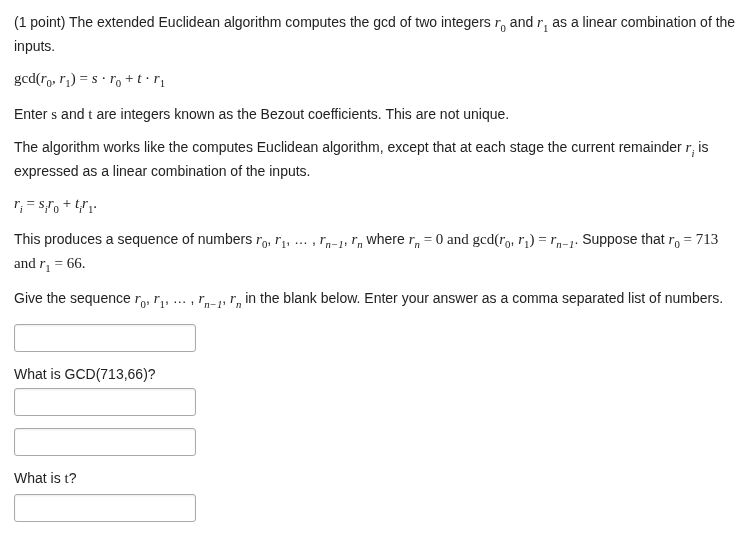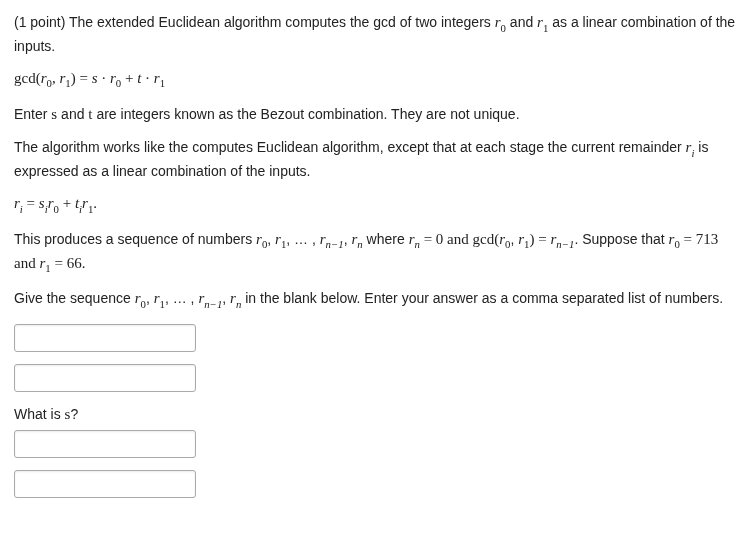--- a/index.html
+++ b/index.html
@@ -34,21 +34,21 @@
 
 <p>
   <span>(1 point)</span><span> The extended Euclidean algorithm computes the gcd of two integers </span><span class="math"><span class="it">r</span><span class="sub">0</span></span><span> and </span><span class="math"><span class="it">r</span><span class="sub">1</span></span><span> as a linear combination of the inputs.</span>
 </p>
 
 <p class="math">
   <span>gcd(</span><span class="it">r</span><span class="sub">0</span><span>, </span><span class="it">r</span><span class="sub">1</span><span>) = </span><span class="it">s</span><span> · </span><span class="it">r</span><span class="sub">0</span><span> + </span><span class="it">t</span><span> · </span><span class="it">r</span><span class="sub">1</span>
 </p>
 
 <p>
-  <span>Enter </span><span class="math it">s</span><span> and </span><span class="math it">t</span><span> are integers known as the Bezout combination. They are not unique.</span>
+  <span>Enter </span><span class="math it">s</span><span> and </span><span class="math it">t</span><span> are integers known as the Bezout coefficients. This are not unique.</span>
 </p>
 
 <p>
   <span>The algorithm works like the computes Euclidean algorithm, except that at each stage the current remainder </span><span class="math"><span class="it">r</span><span class="sub it">i</span></span><span> is expressed as a linear combination of the inputs.</span>
 </p>
 
 <p class="math">
   <span class="it">r</span><span class="sub it">i</span><span> = </span><span class="it">s</span><span class="sub it">i</span><span class="it">r</span><span class="sub">0</span><span> + </span><span class="it">t</span><span class="sub it">i</span><span class="it">r</span><span class="sub">1</span><span>.</span>
 </p>
 
@@ -58,23 +58,24 @@
 
 <p>
   <span>Give the sequence </span><span class="math"><span class="it">r</span><span class="sub">0</span></span><span>, </span><span class="math"><span class="it">r</span><span class="sub">1</span></span><span>, … , </span><span class="math"><span class="it">r</span><span class="sub it">n−1</span></span><span>, </span><span class="math"><span class="it">r</span><span class="sub it">n</span></span><span> in the blank below. Enter your answer as a comma separated list of numbers.</span>
 </p>
 
 <div class="field-block">
   <input type="text" style="">
 </div>
 
 <div class="field-block">
-  <input type="text" style="">
-</div>
-
-<div class="field-block">
-  <label><span>What is </span><span class="math it">s</span><span>?</span></label>
+  <label>What is GCD(713,66)?</label>
   <input type="text" style="">
 </div>
 
 <div class="field-block">
   <input type="text" style="">
 </div>
 
+<div class="field-block">
+  <label><span>What is </span><span class="math it">t</span><span>?</span></label>
+  <input type="text" style="">
+</div>
+
 </body></html>

